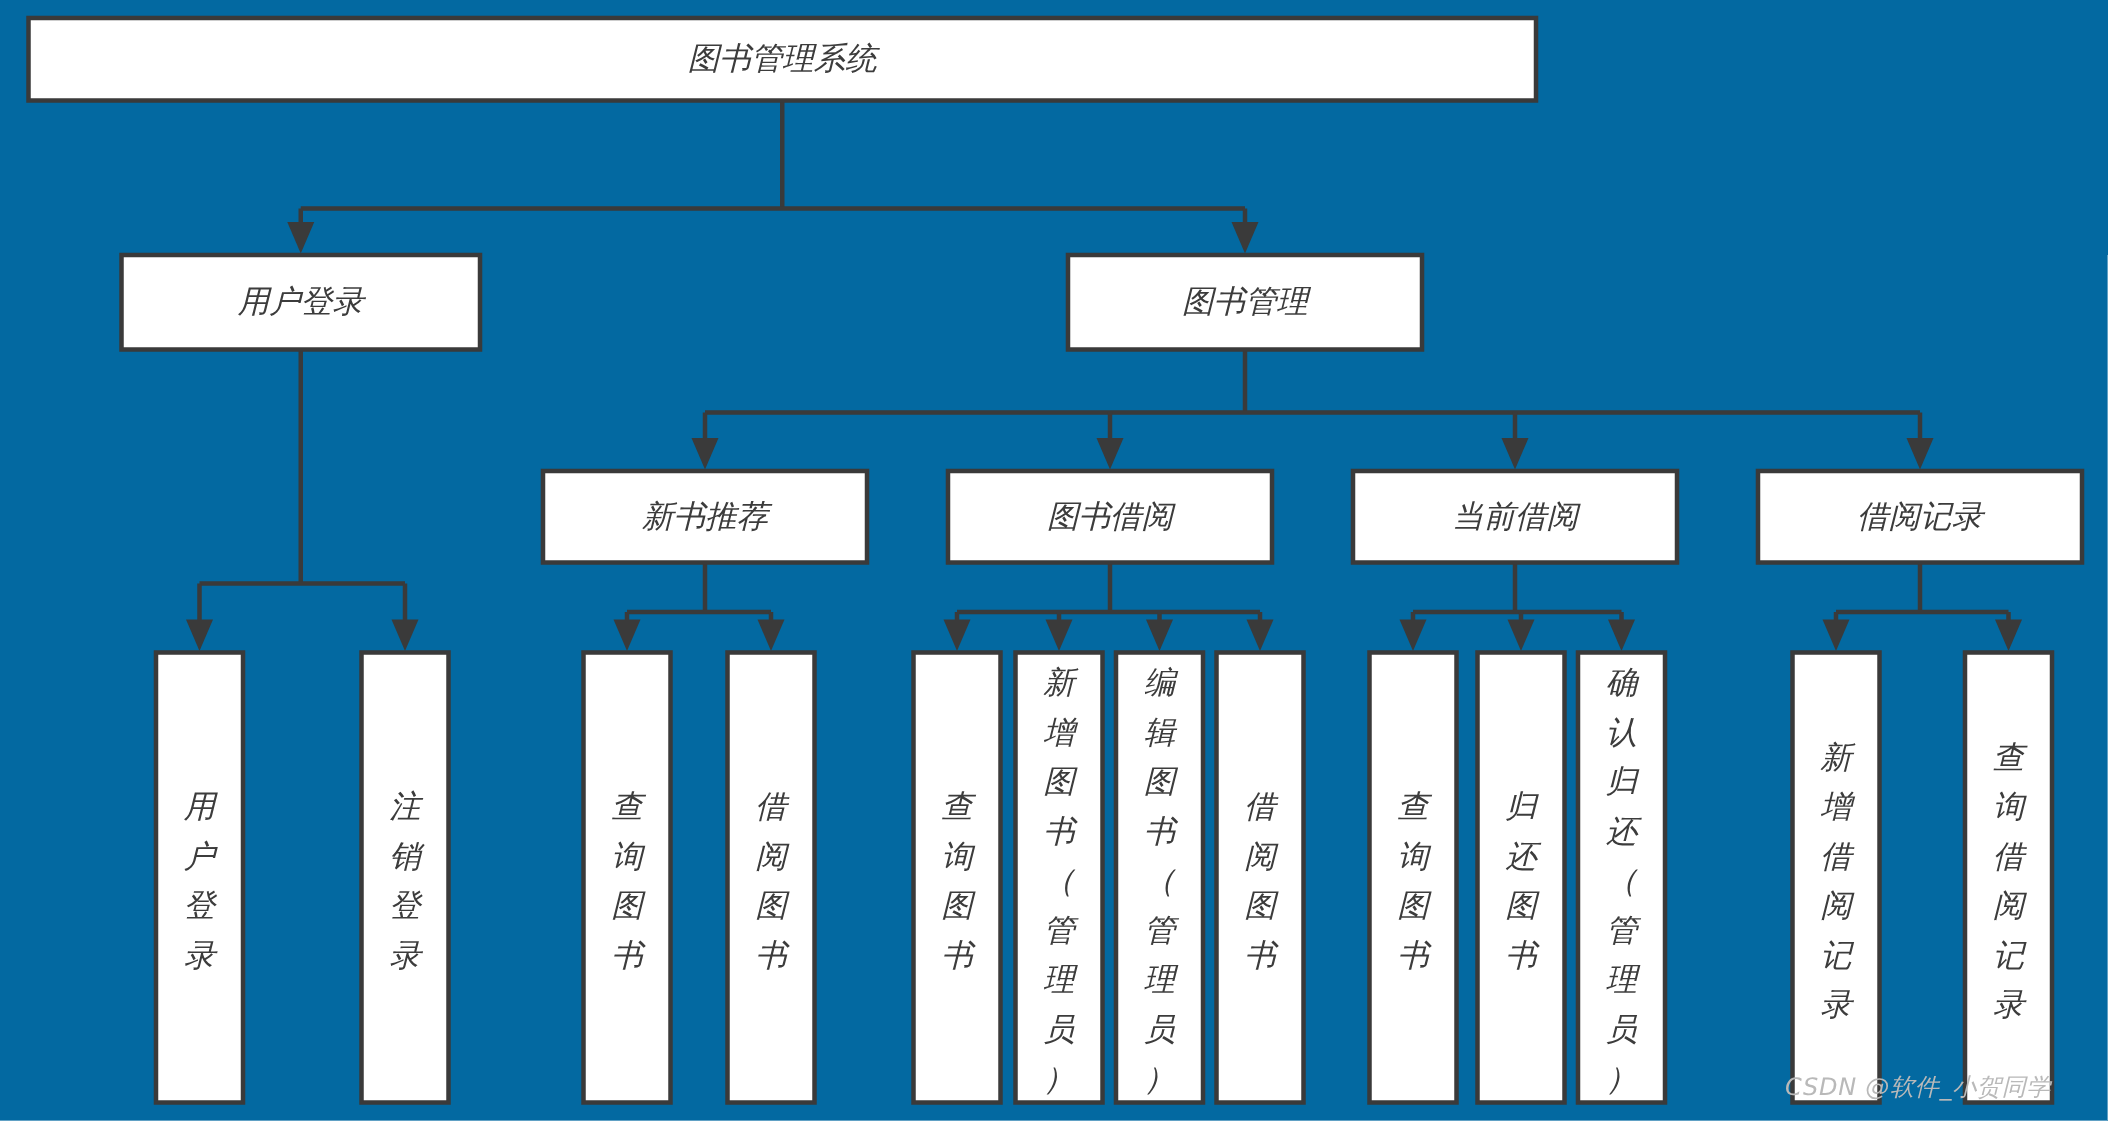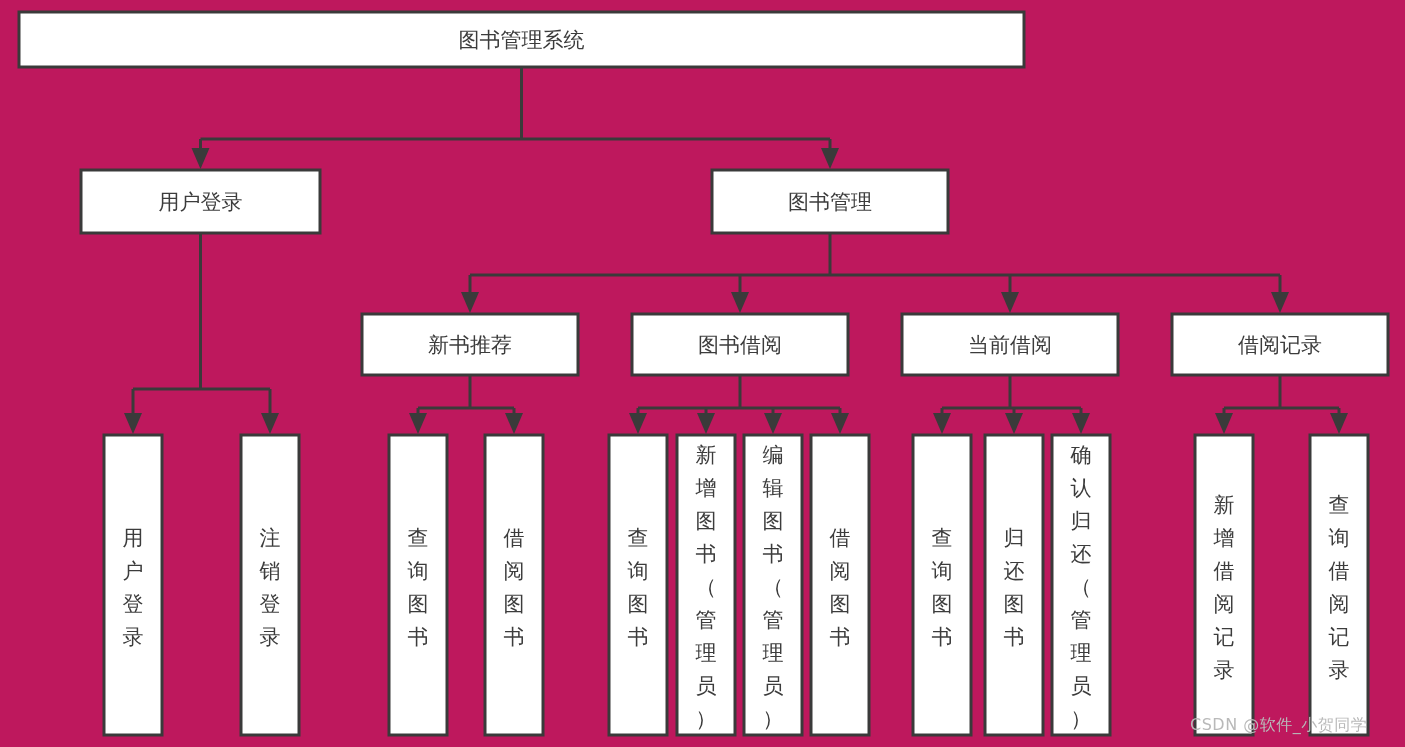--- a/index.html
+++ b/index.html
@@ -11,21 +11,22 @@
   body {
     width: 1405px;
     height: 747px;
     font-family: "DejaVu Sans", "Liberation Sans", sans-serif;
     overflow: hidden;
   }
   #diagram-root {
     position: relative;
     width: 1405px;
     height: 747px;
-    background: #be185d;
+    background: #0369a1;
+    font-style: italic;
   }
   svg.diagram-canvas {
     position: absolute;
     left: 0;
     top: 0;
     width: 1405px;
     height: 747px;
     display: block;
   }
   .node-box {

